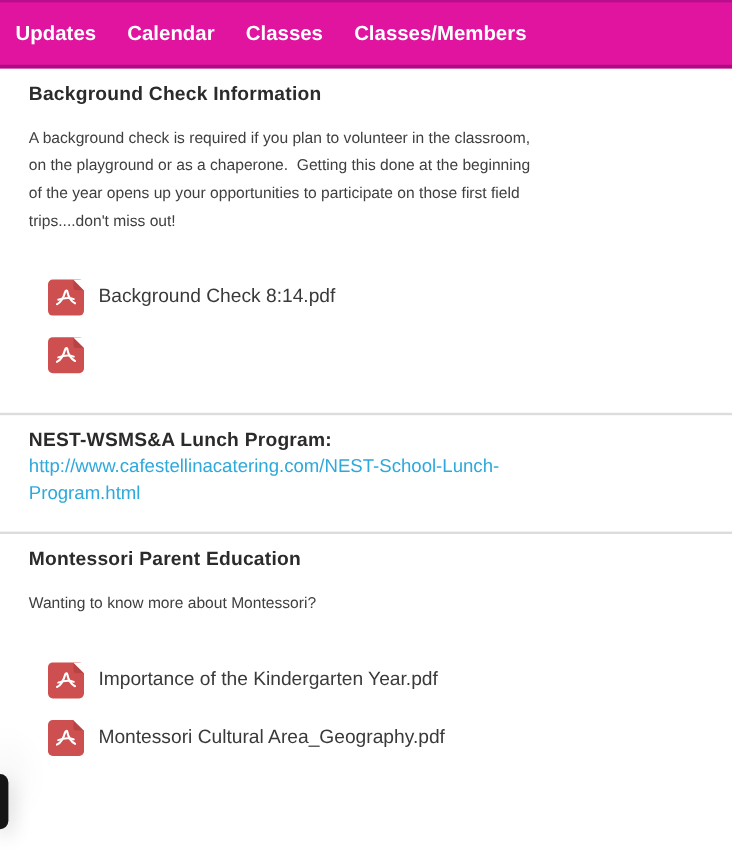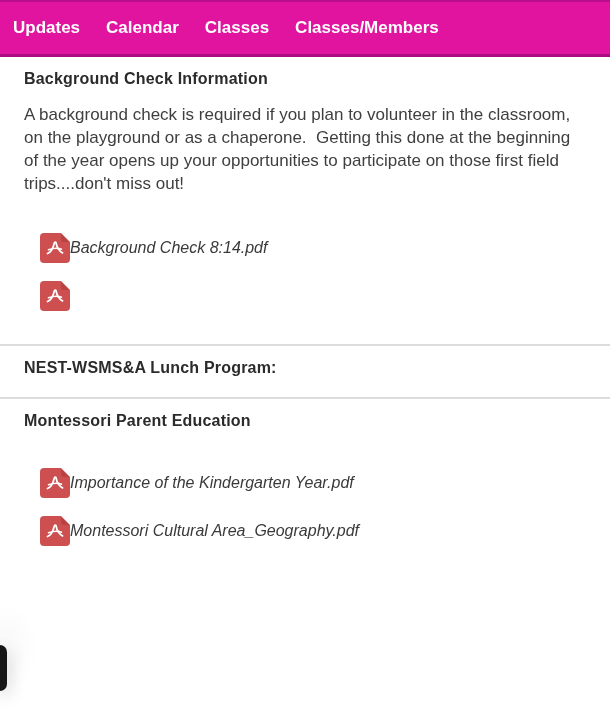--- a/index.html
+++ b/index.html
@@ -37,21 +37,21 @@
   main { width: 610px; }
   section { padding: 0 24px; }
   h2 {
     font-size: 16px;
     font-weight: bold;
     color: #2b2b2b;
     margin: 13px 0 0 0;
     letter-spacing: 0.2px;
   }
   .body-text {
-    font-size: 17px;
+    font-size: 13px;
     color: #3f3f3f;
     line-height: 23px;
     margin: 15px 0 0 0;
     white-space: pre-wrap;
   }
   .ext-link {
     display: block;
     color: #2da9db;
     text-decoration: none;
     font-size: 15.5px;
@@ -65,24 +65,24 @@
     margin: 33px 0 0 0;
     width: 100%;
   }
   .divider.d2 { margin-top: 20px; }
 
   
   .files { margin: 38px 0 0 16px; }
   .file-row {
     display: flex;
     align-items: center;
+    gap: 12px;
     height: 30px;
     margin-bottom: 18px;
     cursor: pointer;
-    font-style: italic;
   }
   .pdf-icon {
     width: 30px; height: 30px;
     background: #cd4f4f;
     border-radius: 4px;
     position: relative;
     flex: 0 0 30px;
   }
   .pdf-icon::before {
     content: "";
@@ -146,26 +146,29 @@
           </svg>
         </span>
       </div>
     </div>
   </section>
 
   <hr class="divider">
 
   <section>
     <h2>NEST-WSMS&amp;A Lunch Program:</h2>
+    <a class="ext-link">http://www.cafestellinacatering.com/NEST-School-Lunch-
+Program.html</a>
   </section>
 
   <hr class="divider d2">
 
   <section>
     <h2>Montessori Parent Education</h2>
+    <p class="body-text">Wanting to know more about Montessori?</p>
     <div class="files">
       <div class="file-row">
         <span class="pdf-icon">
           <svg viewBox="0 0 30 30" width="30" height="30">
             <path d="M7.5 20.5 C10.5 19.5 13.2 14.5 14.2 10.5 C14.6 8.8 16 8.6 16.2 10.3 C16.7 14 19.5 18.5 22.5 19.8" fill="none" stroke="#fff" stroke-width="1.8" stroke-linecap="round"></path>
             <path d="M8.5 16.8 C13 15.2 18.5 15 21.5 16.2" fill="none" stroke="#fff" stroke-width="1.6" stroke-linecap="round"></path>
           </svg>
         </span>
         <span class="file-label">Importance of the Kindergarten Year.pdf</span>
       </div>

